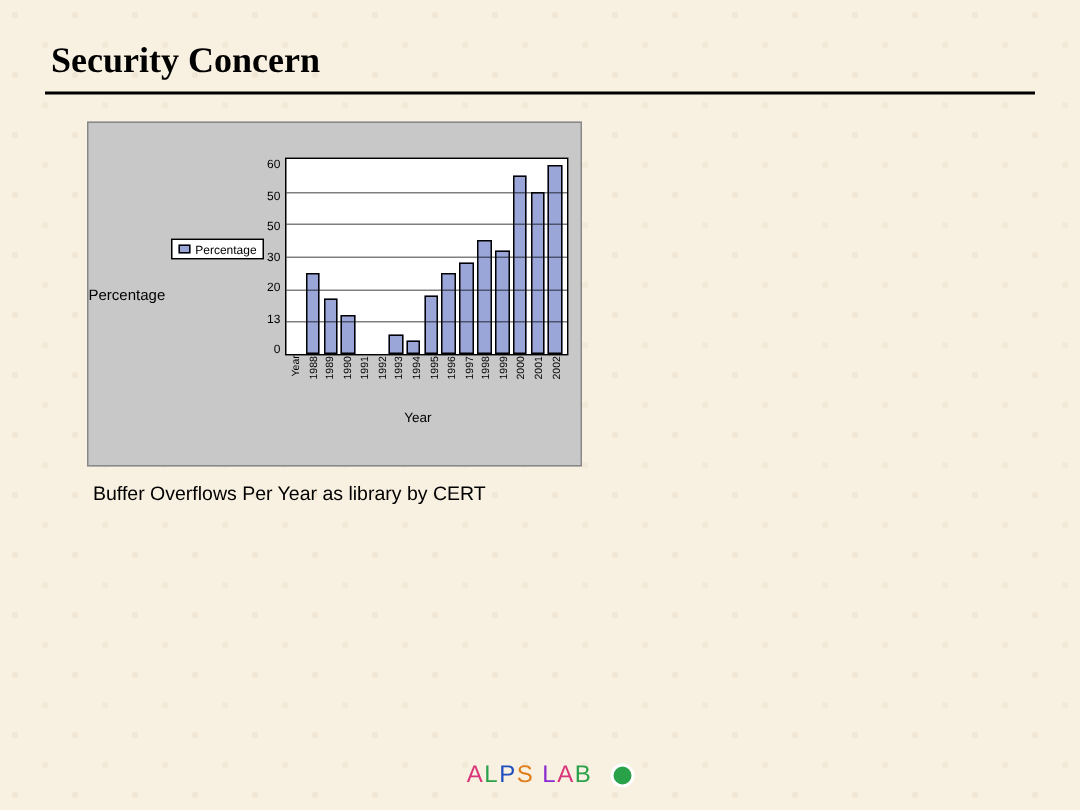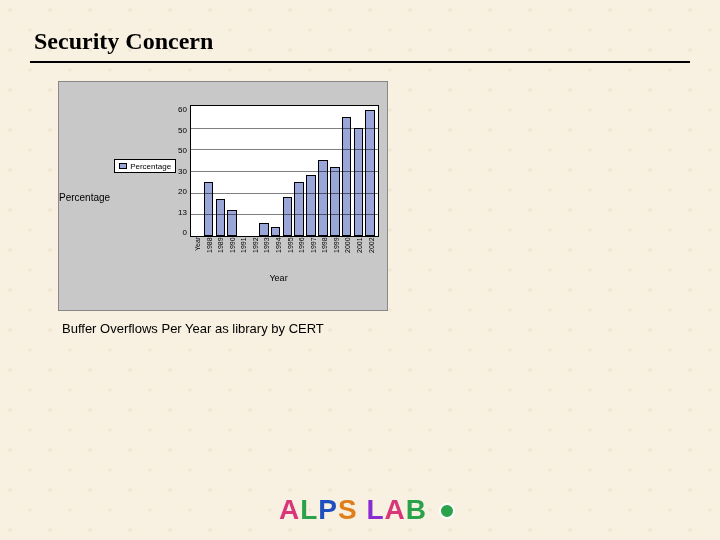--- a/index.html
+++ b/index.html
@@ -164,22 +164,22 @@
     bottom: 14px;
     left: 0;
     width: 100%;
     display: flex;
     justify-content: center;
     gap: 12px;
     align-items: center;
   }
   .alps {
     font-family: Arial, sans-serif;
-    font-size: 28px;
-    font-weight: 700;
+    font-size: 16px;
+    font-weight: 400;
     letter-spacing: 1px;
     margin-left: 20px;
   }
   .alps span:nth-child(1){color:#d9367a;}
   .alps span:nth-child(2){color:#2aa24a;}
   .alps span:nth-child(3){color:#1f4fbf;}
   .alps span:nth-child(4){color:#e07e1a;}
   .alps span:nth-child(5){color:#8a2bd1;}
   .alps span:nth-child(6){color:#d9367a;}
   .alps span:nth-child(7){color:#2aa24a;}

